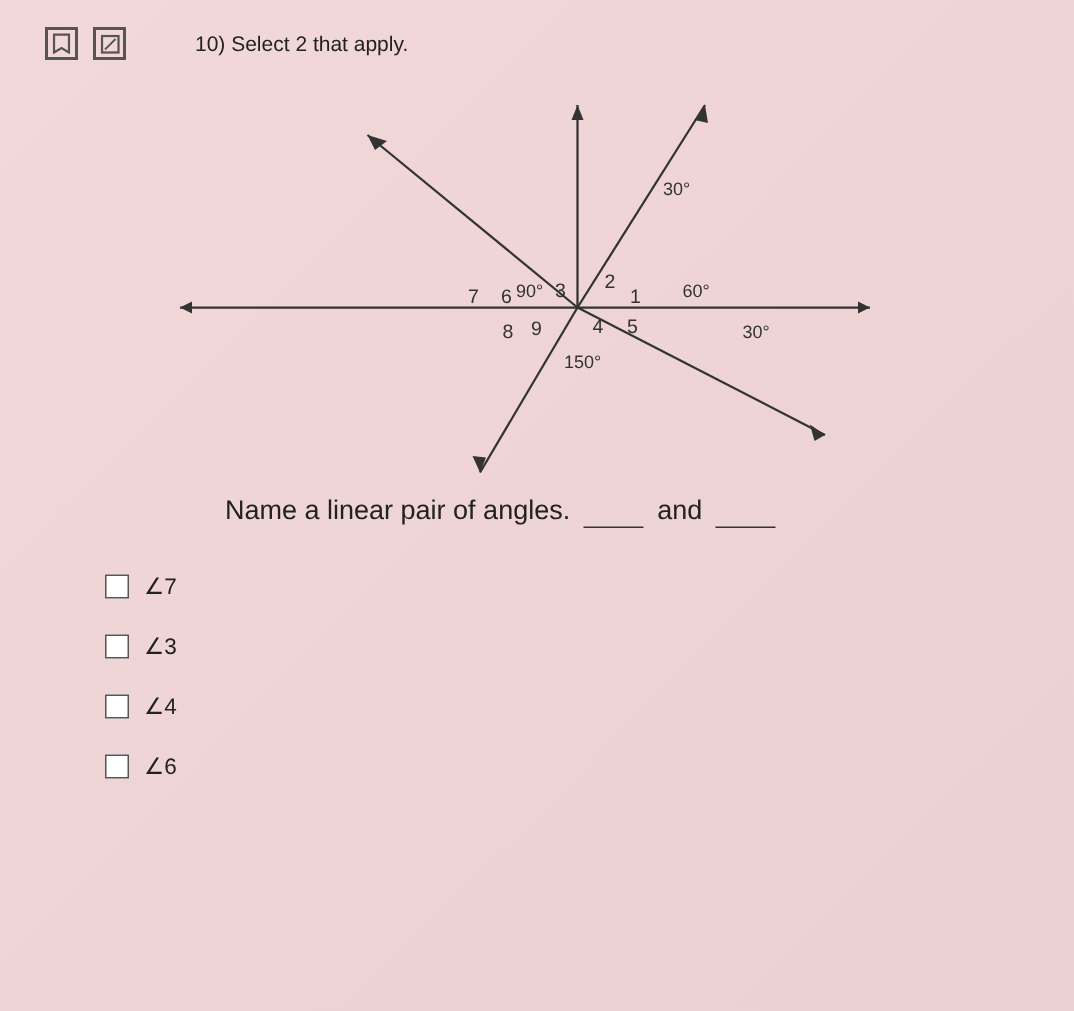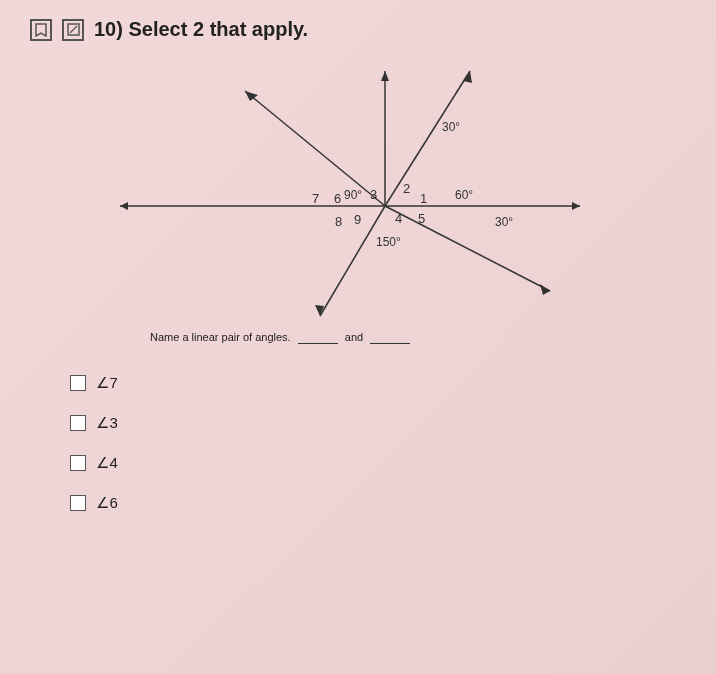--- a/index.html
+++ b/index.html
@@ -33,43 +33,44 @@
       height: 22px;
       border: 2px solid #555;
       display: flex;
       align-items: center;
       justify-content: center;
       background: transparent;
       flex-shrink: 0;
     }
 
     .question-title {
-      font-size: 20px;
-      font-weight: bold;
+      font-size: 14px;
+      font-weight: normal;
       color: #222;
+      margin-left: 36px;
     }
 
     .diagram-container {
       position: relative;
       width: 500px;
       height: 270px;
       margin: 0 auto;
       margin-left: 60px;
     }
 
     .diagram-container svg {
       position: absolute;
       top: 0;
       left: 0;
     }
 
     .question-text {
       margin-top: 10px;
       margin-left: 120px;
-      font-size: 11px;
+      font-size: 18px;
       color: #222;
     }
 
     .blank {
       display: inline-block;
       border-bottom: 1px solid #333;
       width: 40px;
       margin: 0 4px;
     }
 

